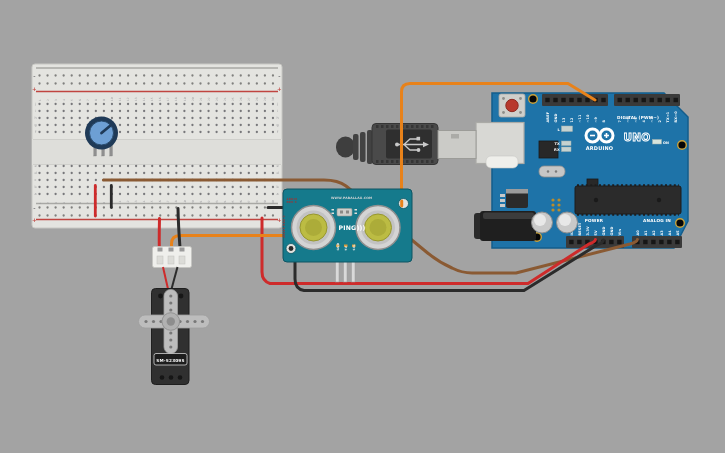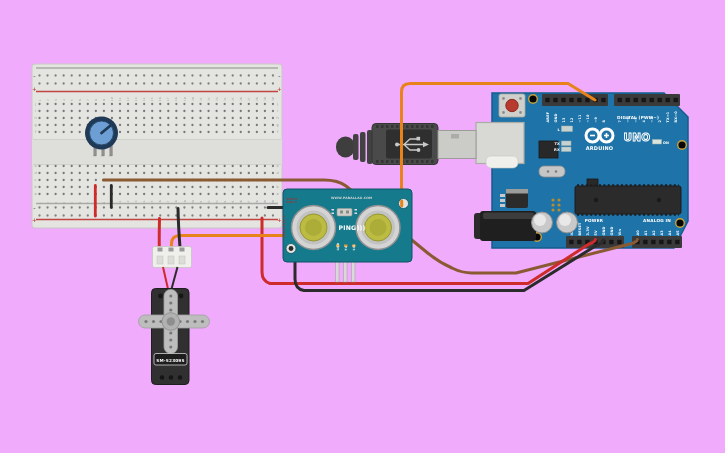--- a/index.html
+++ b/index.html
@@ -1,16 +1,16 @@
 <!DOCTYPE html>
 <html><head>
 <meta charset="utf-8">
 <style>
   html,body{margin:0;padding:0;background:#000;}
-  .stage{position:relative;width:725px;height:453px;background:#f0abfc;overflow:hidden;}
+  .stage{position:relative;width:725px;height:453px;background:#a3a3a3;overflow:hidden;}
   svg{display:block;font-family:"DejaVu Sans",sans-serif;}
   text{user-select:none;}
   .silk{font-weight:bold;letter-spacing:.2px;}
 </style>
 </head>
 <body>
 
 <div class="stage">
 <svg width="725" height="453" viewBox="0 0 725 453">
 

